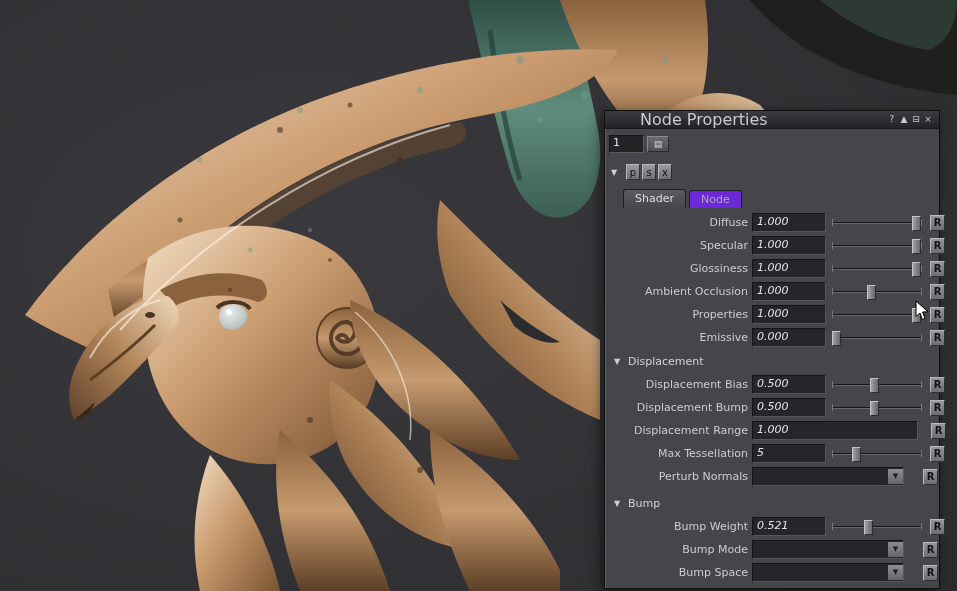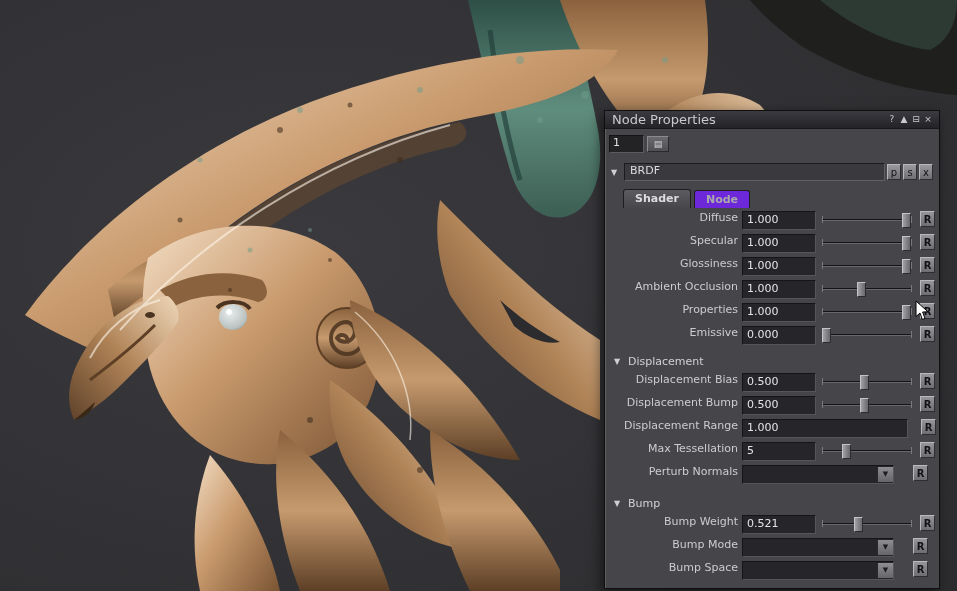--- a/index.html
+++ b/index.html
@@ -8,48 +8,48 @@
 
   
   .viewport{position:absolute;left:0;top:0;width:957px;height:591px;}
   .viewport svg{display:block;}
 
   
   .panel{position:absolute;left:604px;top:110px;width:334px;height:477px;background:#46464a;
          border:1px solid #0f0f10;box-shadow:inset 1px 1px 0 #5f5f63,-3px 4px 12px rgba(0,0,0,.55);}
   .titlebar{height:17px;background:linear-gradient(#3a3a40,#232327);display:flex;align-items:center;
             padding:0 5px;border-bottom:1px solid #18181a;}
-  .title{flex:1;color:#c9c9ce;font-size:13px;line-height:17px;padding-left:2px;}
+  .title{flex:1;color:#c9c9ce;font-size:16px;line-height:17px;padding-left:2px;margin-left:28px;}
   .tb-icon{width:12px;color:#c9c9ce;font-size:9px;text-align:center;line-height:17px;cursor:default;}
 
   .selrow{display:flex;align-items:center;height:23px;padding:3px 0 0 4px;}
   .selinput{width:27px;height:16px;background:#232326;border:1px solid;border-color:#141416 #5c5c60 #5c5c60 #141416;
             color:#e0e0e4;font-size:11px;line-height:14px;padding:0 3px;}
   .selbtn{width:22px;height:16px;margin-left:3px;background:linear-gradient(#6a6a6e,#505054);
           border:1px solid;border-color:#8a8a8e #2a2a2e #2a2a2e #8a8a8e;color:#d8d8dc;
           font-size:9px;line-height:14px;text-align:center;padding:0;font-family:inherit;}
 
   .brdf{display:flex;align-items:center;margin:8px 6px 0 6px;height:18px;}
   .tri{color:#cfcfd4;font-size:8px;width:13px;flex:none;}
   .brdf-box{flex:1;height:16px;background:#3a3a3e;border:1px solid;border-color:#1c1c1f #606064 #606064 #1c1c1f;
             color:#dcdce0;font-size:11px;line-height:14px;padding:0 5px;}
   .sbtn{width:14px;height:16px;margin-left:2px;background:linear-gradient(#9a9a9e,#707074);
         border:1px solid;border-color:#b8b8bc #2e2e32 #2e2e32 #b8b8bc;color:#131315;
         font-size:10px;line-height:13px;text-align:center;padding:0;font-family:inherit;}
 
   .tabs{display:flex;margin:8px 0 0 18px;height:19px;}
   .tab{padding:0 11px;font-size:11px;line-height:18px;color:#dcdce0;background:linear-gradient(#5c5c60,#47474b);
-       border:1px solid #1e1e21;border-bottom:none;border-radius:3px 3px 0 0;margin-right:3px;font-weight:bold;}
+       border:1px solid #1e1e21;border-bottom:none;border-radius:3px 3px 0 0;margin-right:3px;}
   .tab.inactive{background:#6d28d9;color:#a9a9ad;line-height:17px;margin-top:1px;}
 
   .rows{margin-top:3px;}
-  .row{display:flex;align-items:flex-start;height:23px;padding-left:6px;}
+  .row{display:flex;align-items:center;height:23px;padding-left:16px;}
   .rowlabel{width:127px;text-align:right;color:#cbcbd0;font-size:11px;padding-right:4px;flex:none;white-space:nowrap;}
   .field{width:64px;height:17px;background:#26262a;border:1px solid;border-color:#151518 #56565a #56565a #151518;
-         color:#e4e4e8;font-size:11px;line-height:15px;padding:0 4px;flex:none;overflow:hidden;white-space:nowrap;}
+         color:#e4e4e8;font-size:11px;line-height:15px;padding:0 4px;flex:none;overflow:hidden;white-space:nowrap;font-style:italic;}
   .field.wide{width:156px;}
   .field.dd{width:150px;display:flex;align-items:center;padding:0;}
   .ddtext{flex:1;padding:0 4px;margin-top:26px;}
   .ddbtn{width:15px;height:15px;background:linear-gradient(#8e8e92,#65656a);border-left:1px solid #2a2a2e;
          color:#1c1c1f;font-size:7px;line-height:15px;text-align:center;flex:none;}
   .sliderbox{position:relative;width:92px;height:17px;margin-left:5px;flex:none;}
   .track{position:absolute;left:1px;right:1px;top:8px;height:1px;background:#141416;box-shadow:0 1px 0 #68686c;}
   .track::before,.track::after{content:"";position:absolute;top:-3px;width:1px;height:7px;background:#7a7a7e;}
   .track::before{left:0;}
   .track::after{right:0;}
@@ -182,21 +182,20 @@
     <span class="tb-icon">×</span>
   </div>
 
   <div class="selrow">
     <span class="selinput">1</span>
     <button class="selbtn">▤</button>
   </div>
 
   <div class="brdf">
     <span class="tri">▼</span>
-    <span class="brdf-box">BRDF</span>
     <button class="sbtn">p</button>
     <button class="sbtn">s</button>
     <button class="sbtn">x</button>
   </div>
 
   <div class="tabs">
     <span class="tab">Shader</span>
     <span class="tab inactive">Node</span>
   </div>
 

